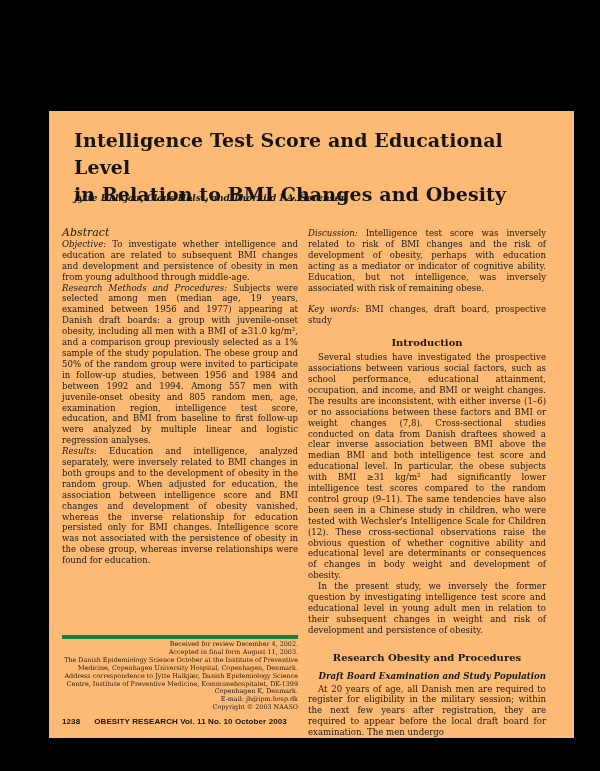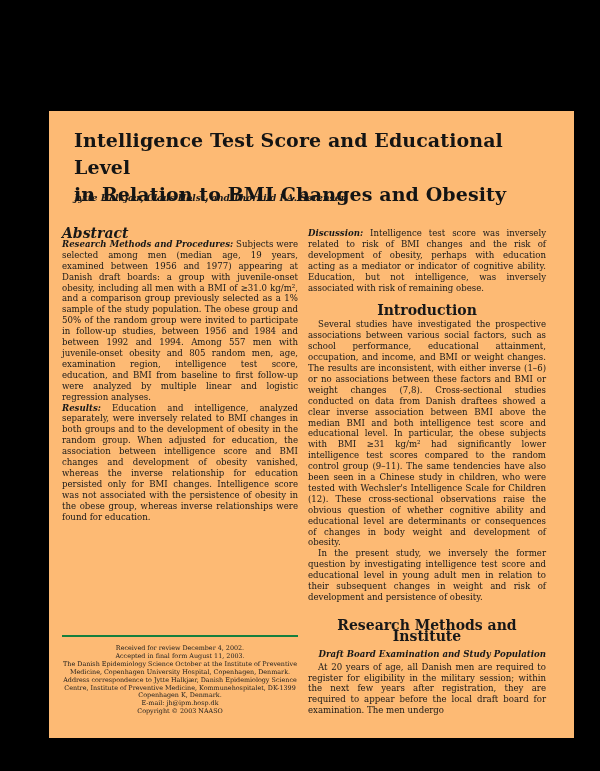--- a/index.html
+++ b/index.html
@@ -31,42 +31,42 @@
   }
   .col {
     position:absolute; top:117px;
     font-size:8.6px; line-height:10.9px;
     text-align:justify;
     color:#181818;
   }
   .col-left  { left:13px;  width:236px; }
   .col-right { left:259px; width:238px; }
   .col p { margin:0; }
-  .lead { font-weight:bold; font-style:italic; }
+  .lead { font-weight:normal; font-style:italic; }
   .abstract-heading {
-    font-weight:bold; font-style:italic; font-size:14px;
+    font-weight:normal; font-style:italic; font-size:11px;
     margin:0 0 1px 0;
   }
   .keywords { margin-top:11px !important; }
   .section-heading {
-    text-align:center; font-weight:bold; font-size:14px;
+    text-align:center; font-weight:bold; font-size:10px;
     margin:12px 0 3px 0 !important;
   }
   .methods-heading { margin-top:17px !important; }
   .sub-heading {
     font-weight:bold; font-style:italic; text-align:right;
     margin:7px 0 2px 0 !important;
   }
   .indent { text-indent:10px; }
   .footnote {
     position:absolute; left:13px; top:524px; width:236px;
-    border-top:2px solid #15803d;
-    padding-top:8px;
+    border-top:4px solid #15803d;
+    padding-top:2px;
     font-size:6.4px; line-height:7.9px;
-    text-align:center;
+    text-align:right;
     color:#1a1a1a;
   }
   .footnote div { margin:0; }
   .footer {
     position:absolute; left:13px; top:606px; width:400px;
     font-family:"Liberation Sans", sans-serif;
     font-size:8px; font-weight:bold;
     color:#141414;
     letter-spacing:0.1px;
   }
@@ -79,37 +79,42 @@
 
   <div class="title">
     <div>Intelligence Test Score and Educational Level</div>
     <div>in Relation to BMI Changes and Obesity</div>
   </div>
 
   <div class="byline">Jytte Halkjær, Claus Holst, and Thorkild I.A. Sørensen</div>
 
   <div class="col col-left">
     <p class="abstract-heading">Abstract</p>
+    <p><span class="lead">Objective:</span><span> To investigate whether intelligence and education are related to subsequent BMI changes and development and persistence of obesity in men from young adulthood through middle-age.</span></p>
     <p><span class="lead">Research Methods and Procedures:</span><span> Subjects were selected among men (median age, 19 years, examined between 1956 and 1977) appearing at Danish draft boards: a group with juvenile-onset obesity, including all men with a BMI of ≥31.0 kg/m², and a comparison group previously selected as a 1% sample of the study population. The obese group and 50% of the random group were invited to participate in follow-up studies, between 1956 and 1984 and between 1992 and 1994. Among 557 men with juvenile-onset obesity and 805 random men, age, examination region, intelligence test score, education, and BMI from baseline to first follow-up were analyzed by multiple linear and logistic regression analyses.</span></p>
     <p><span class="lead">Results:</span><span> Education and intelligence, analyzed separately, were inversely related to BMI changes in both groups and to the development of obesity in the random group. When adjusted for education, the association between intelligence score and BMI changes and development of obesity vanished, whereas the inverse relationship for education persisted only for BMI changes. Intelligence score was not associated with the persistence of obesity in the obese group, whereas inverse relationships were found for education.</span></p>
   </div>
 
   <div class="col col-right">
     <p><span class="lead">Discussion:</span><span> Intelligence test score was inversely related to risk of BMI changes and the risk of development of obesity, perhaps with education acting as a mediator or indicator of cognitive ability. Education, but not intelligence, was inversely associated with risk of remaining obese.</span></p>
+    <p class="keywords"><span class="lead">Key words:</span><span> BMI changes, draft board, prospective study</span></p>
     <p class="section-heading">Introduction</p>
     <p class="indent">Several studies have investigated the prospective associations between various social factors, such as school performance, educational attainment, occupation, and income, and BMI or weight changes. The results are inconsistent, with either inverse (1–6) or no associations between these factors and BMI or weight changes (7,8). Cross-sectional studies conducted on data from Danish draftees showed a clear inverse association between BMI above the median BMI and both intelligence test score and educational level. In particular, the obese subjects with BMI ≥31 kg/m² had significantly lower intelligence test scores compared to the random control group (9–11). The same tendencies have also been seen in a Chinese study in children, who were tested with Wechsler's Intelligence Scale for Children (12). These cross-sectional observations raise the obvious question of whether cognitive ability and educational level are determinants or consequences of changes in body weight and development of obesity.</p>
     <p class="indent">In the present study, we inversely the former question by investigating intelligence test score and educational level in young adult men in relation to their subsequent changes in weight and risk of development and persistence of obesity.</p>
-    <p class="section-heading methods-heading">Research Methods and Institute</p>
+    <p class="section-heading methods-heading">Research Obesity and Procedures</p>
     <p class="sub-heading">Draft Board Examination and Study Population</p>
     <p class="indent">At 20 years of age, all Danish men are required to register for eligibility in the military session; within the next few years after registration, they are required to appear before the local draft board for examination. The men undergo</p>
   </div>
 
   <div class="footnote">
     <div>Received for review December 4, 2002.</div>
     <div>Accepted in final form August 11, 2003.</div>
     <div>The Danish Epidemiology Science October at the Institute of Preventive Medicine, Copenhagen University Hospital, Copenhagen, Denmark.</div>
     <div>Address correspondence to Jytte Halkjær, Danish Epidemiology Science Centre, Institute of Preventive Medicine, Kommunehospitalet, DK-1399 Copenhagen K, Denmark.</div>
     <div>E-mail: jh@ipm.hosp.dk</div>
     <div>Copyright © 2003 NAASO</div>
   </div>
 
+  <div class="footer">
+    <span class="pgnum">1238</span><span>OBESITY RESEARCH</span>&nbsp;<span>Vol. 11 No. 10 October 2003</span>
+  </div>
 
 </div>
 
 </body></html>

